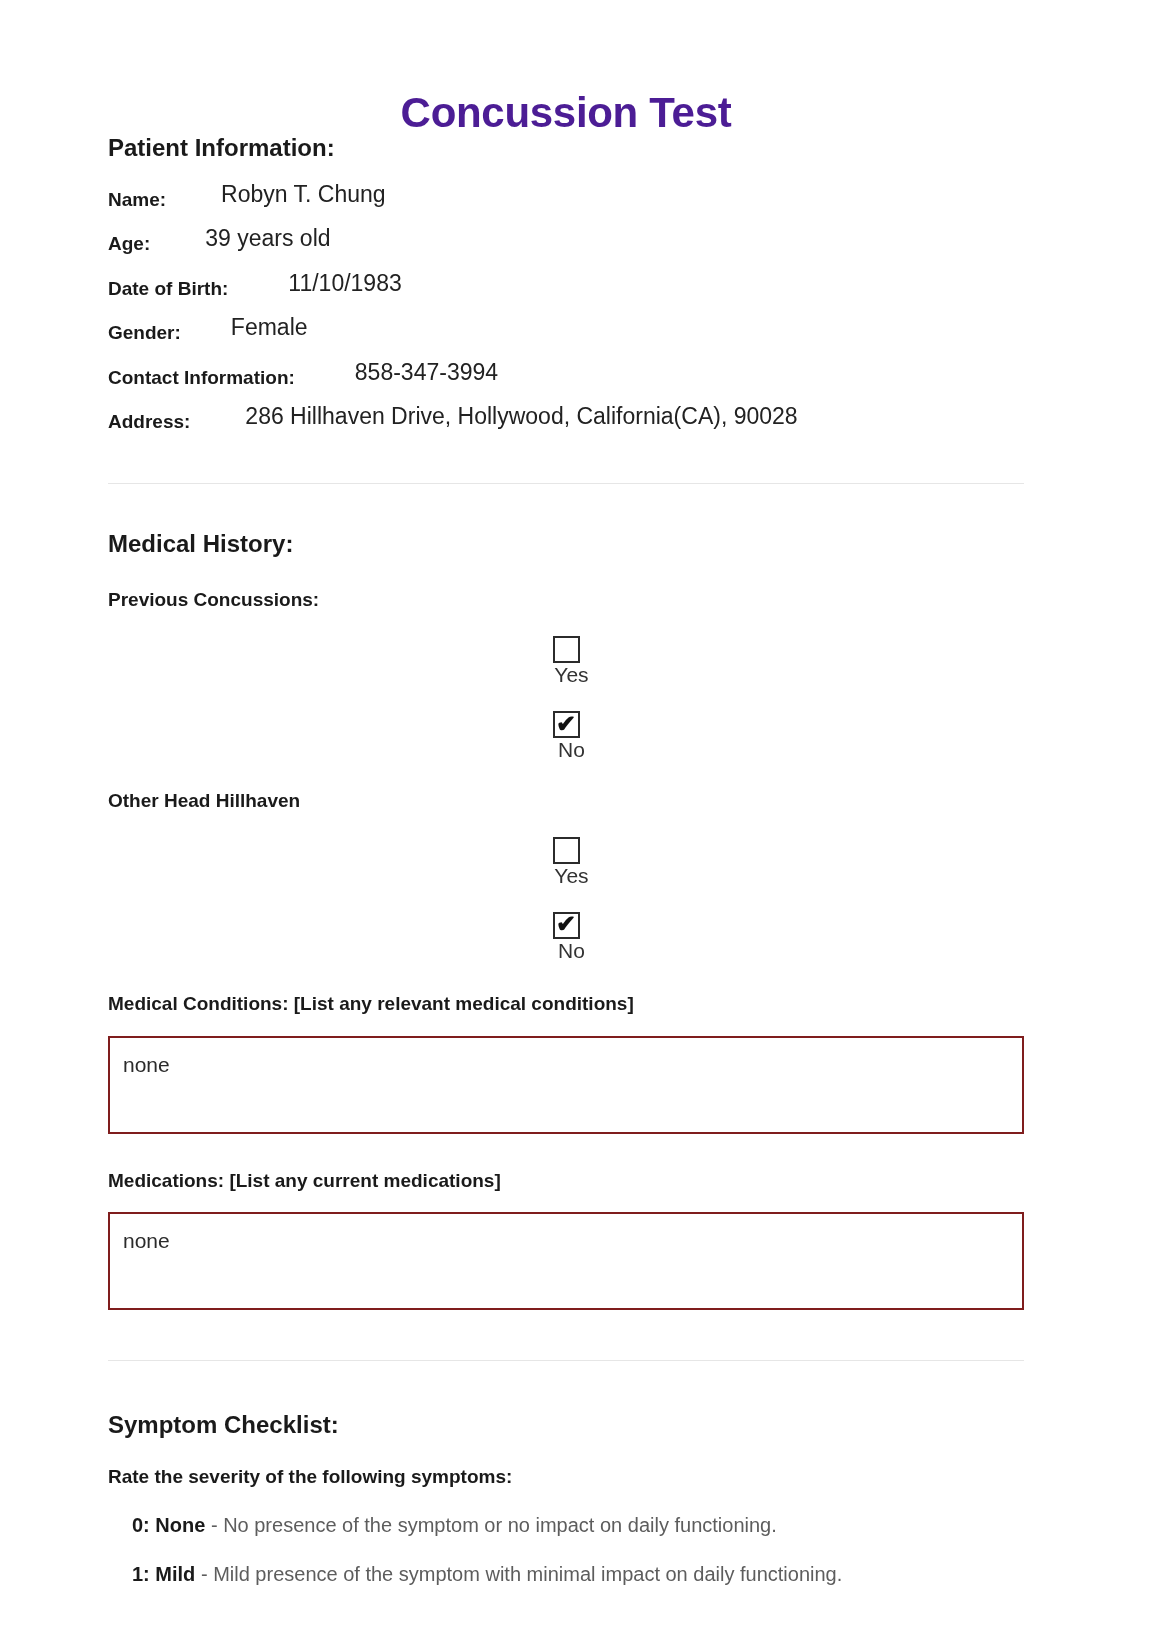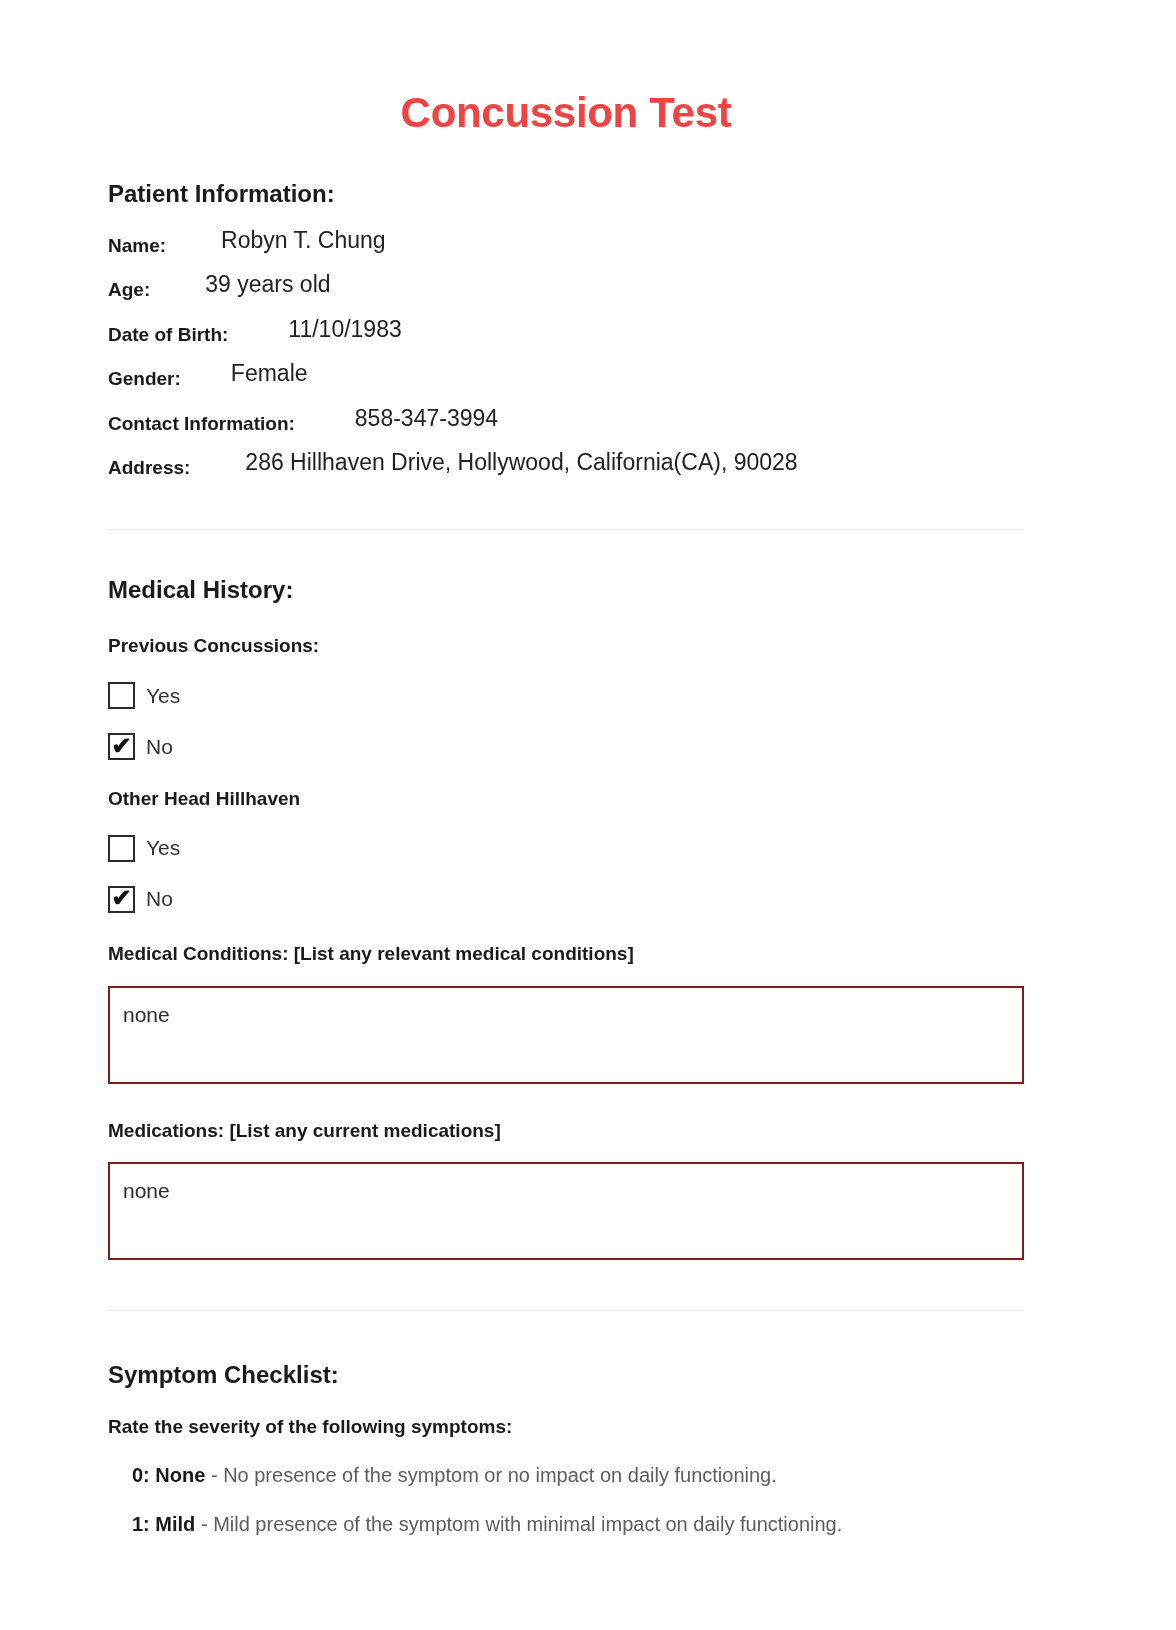--- a/index.html
+++ b/index.html
@@ -28,21 +28,21 @@
     top: 0;
     width: 916px;
   }
 
   
   .doc-title {
     text-align: center;
     font-size: 42px;
     font-weight: bold;
     letter-spacing: -0.3px;
-    color: #ef4444;
+    color: #4c1d95;
     margin: 0;
     padding-top: 92px;
     line-height: 1.0;
   }
 
   
   .section-heading {
     font-size: 24px;
     font-weight: bold;
     color: #1a1a1a;
@@ -52,21 +52,20 @@
   .sub-heading {
     font-size: 19px;
     font-weight: bold;
     color: #1a1a1a;
     margin: 0;
     line-height: 1.2;
   }
 
   
   .info-block {
-    margin-top: 46px;
   }
   .info-row {
     display: flex;
     align-items: baseline;
     margin-top: 18px;
     line-height: 1.15;
     gap: 48px;
   }
   .info-label {
     font-size: 19px;
@@ -94,20 +93,21 @@
     margin: 0;
     width: 916px;
   }
 
   
   .check-group { margin-top: 18px; }
   .check-row {
     display: flex;
     align-items: center;
     margin-top: 24px;
+    flex-direction: column;
   }
   .checkbox {
     width: 27px;
     height: 27px;
     border: 2.5px solid #2b2b2b;
     box-sizing: border-box;
     background: #ffffff;
     display: flex;
     align-items: center;
     justify-content: center;

